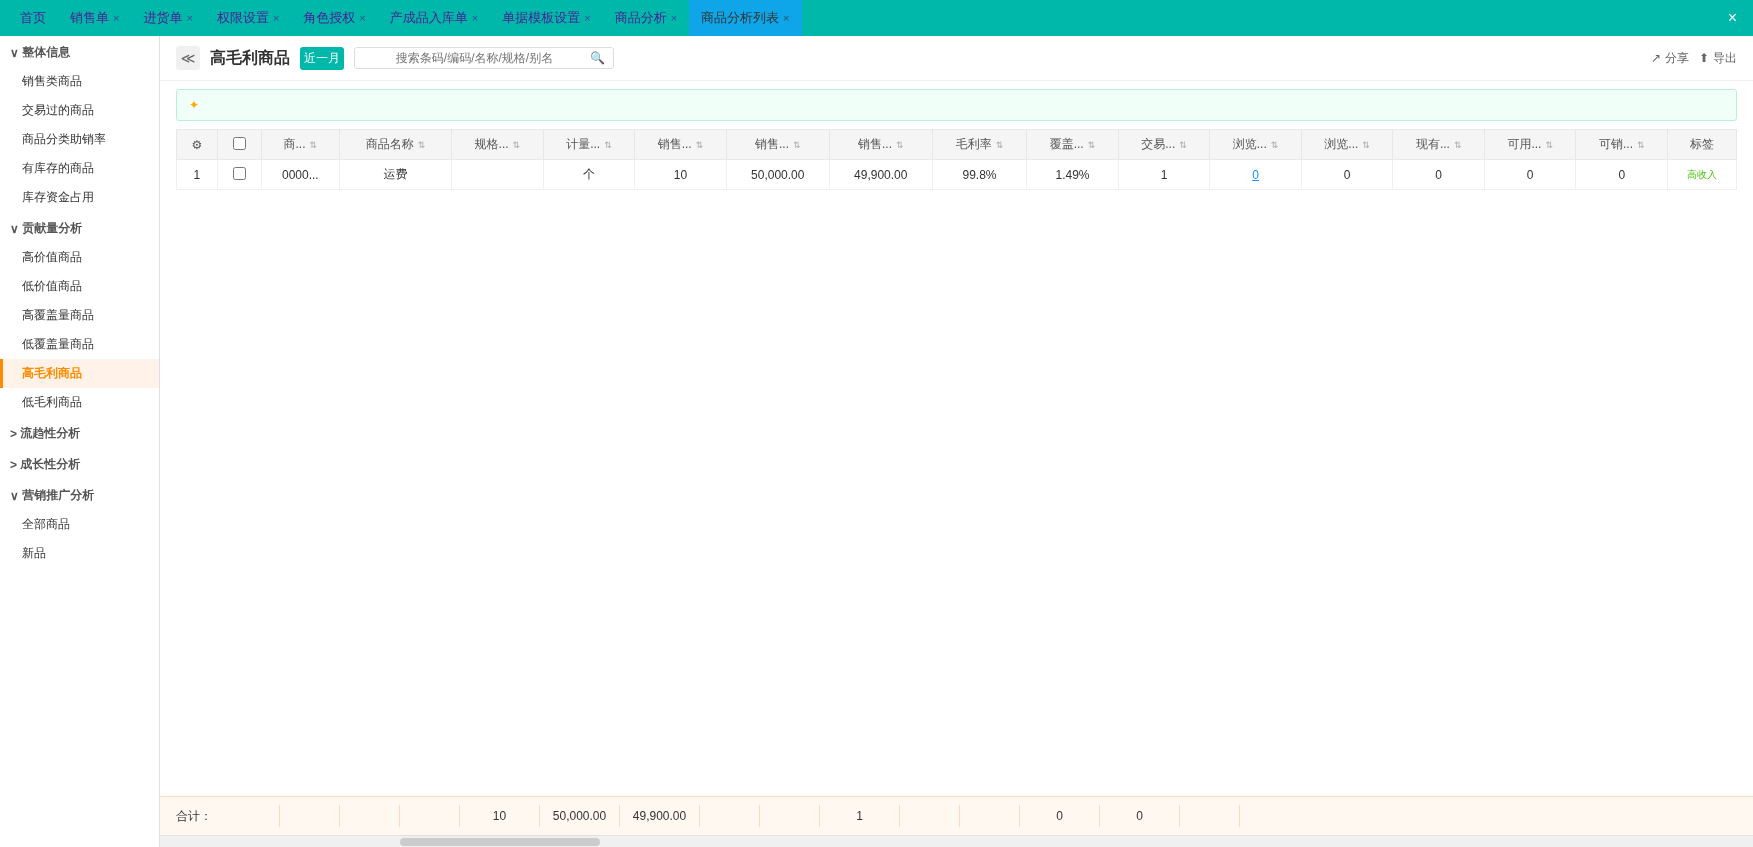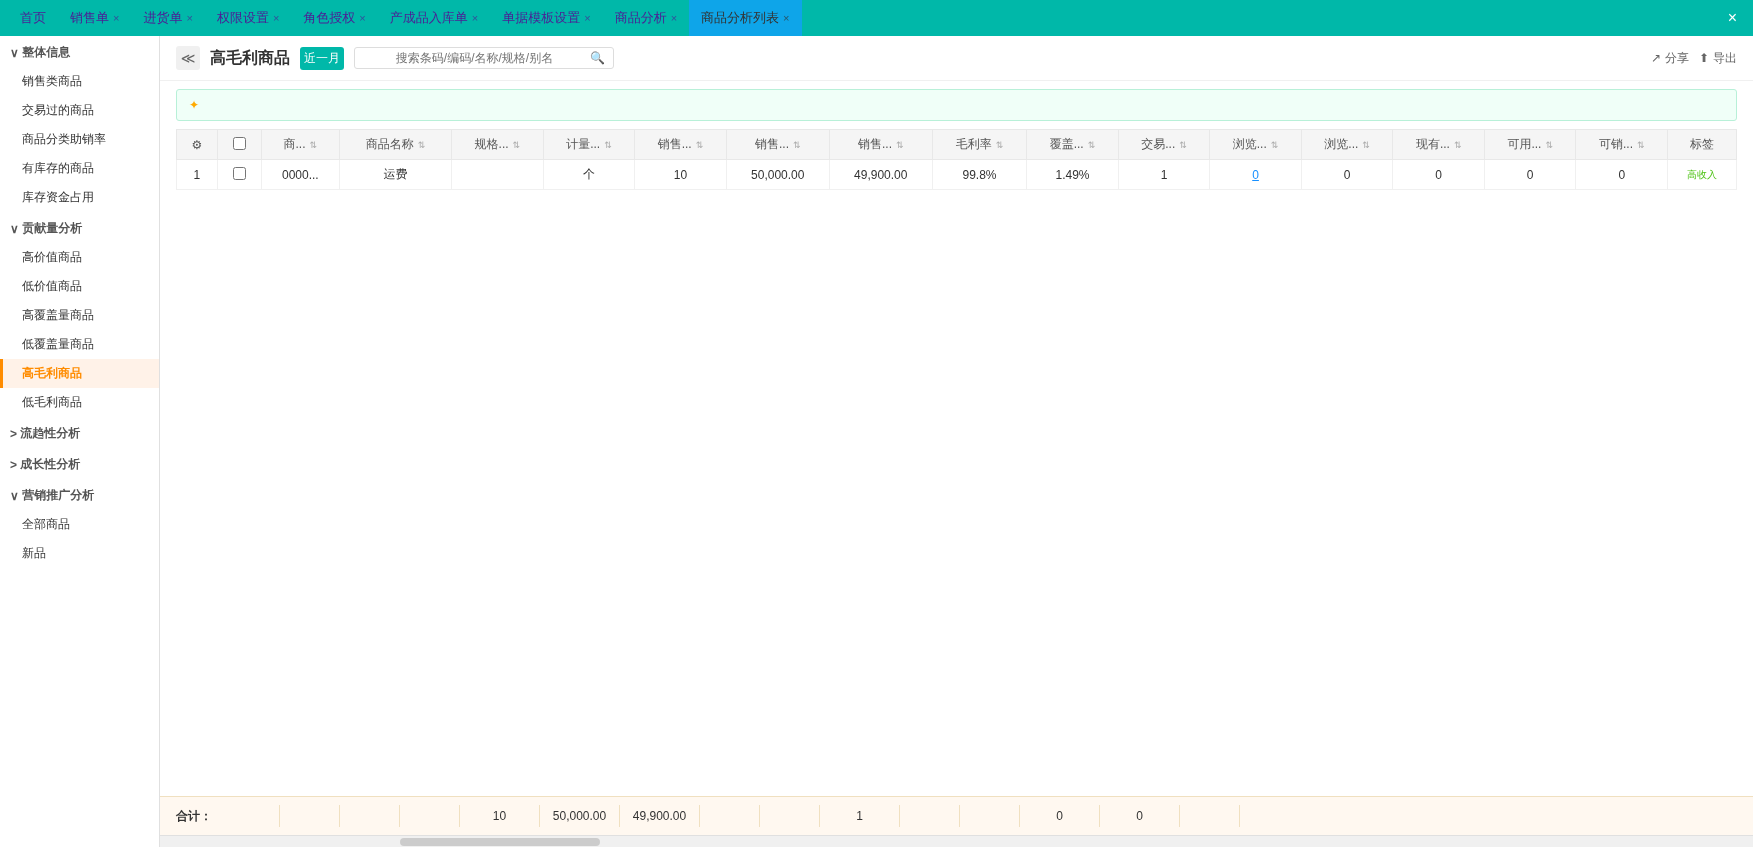--- a/index.html
+++ b/index.html
@@ -175,21 +175,21 @@
 
     
     .footer-summary {
       background: #fff8f0;
       border-top: 1px solid #f0e0c0;
       padding: 8px 16px;
       display: flex;
       align-items: center;
       gap: 0;
     }
-    .footer-label { color: #333; font-size: 12px; margin-right: 8px; font-weight: bold; }
+    .footer-label { color: #333; font-size: 12px; margin-right: 8px; }
     .footer-cells {
       display: flex;
       flex: 1;
     }
     .footer-cell {
       padding: 4px 8px;
       text-align: center;
       color: #333;
       font-size: 12px;
       border-right: 1px solid #f0e0c0;

